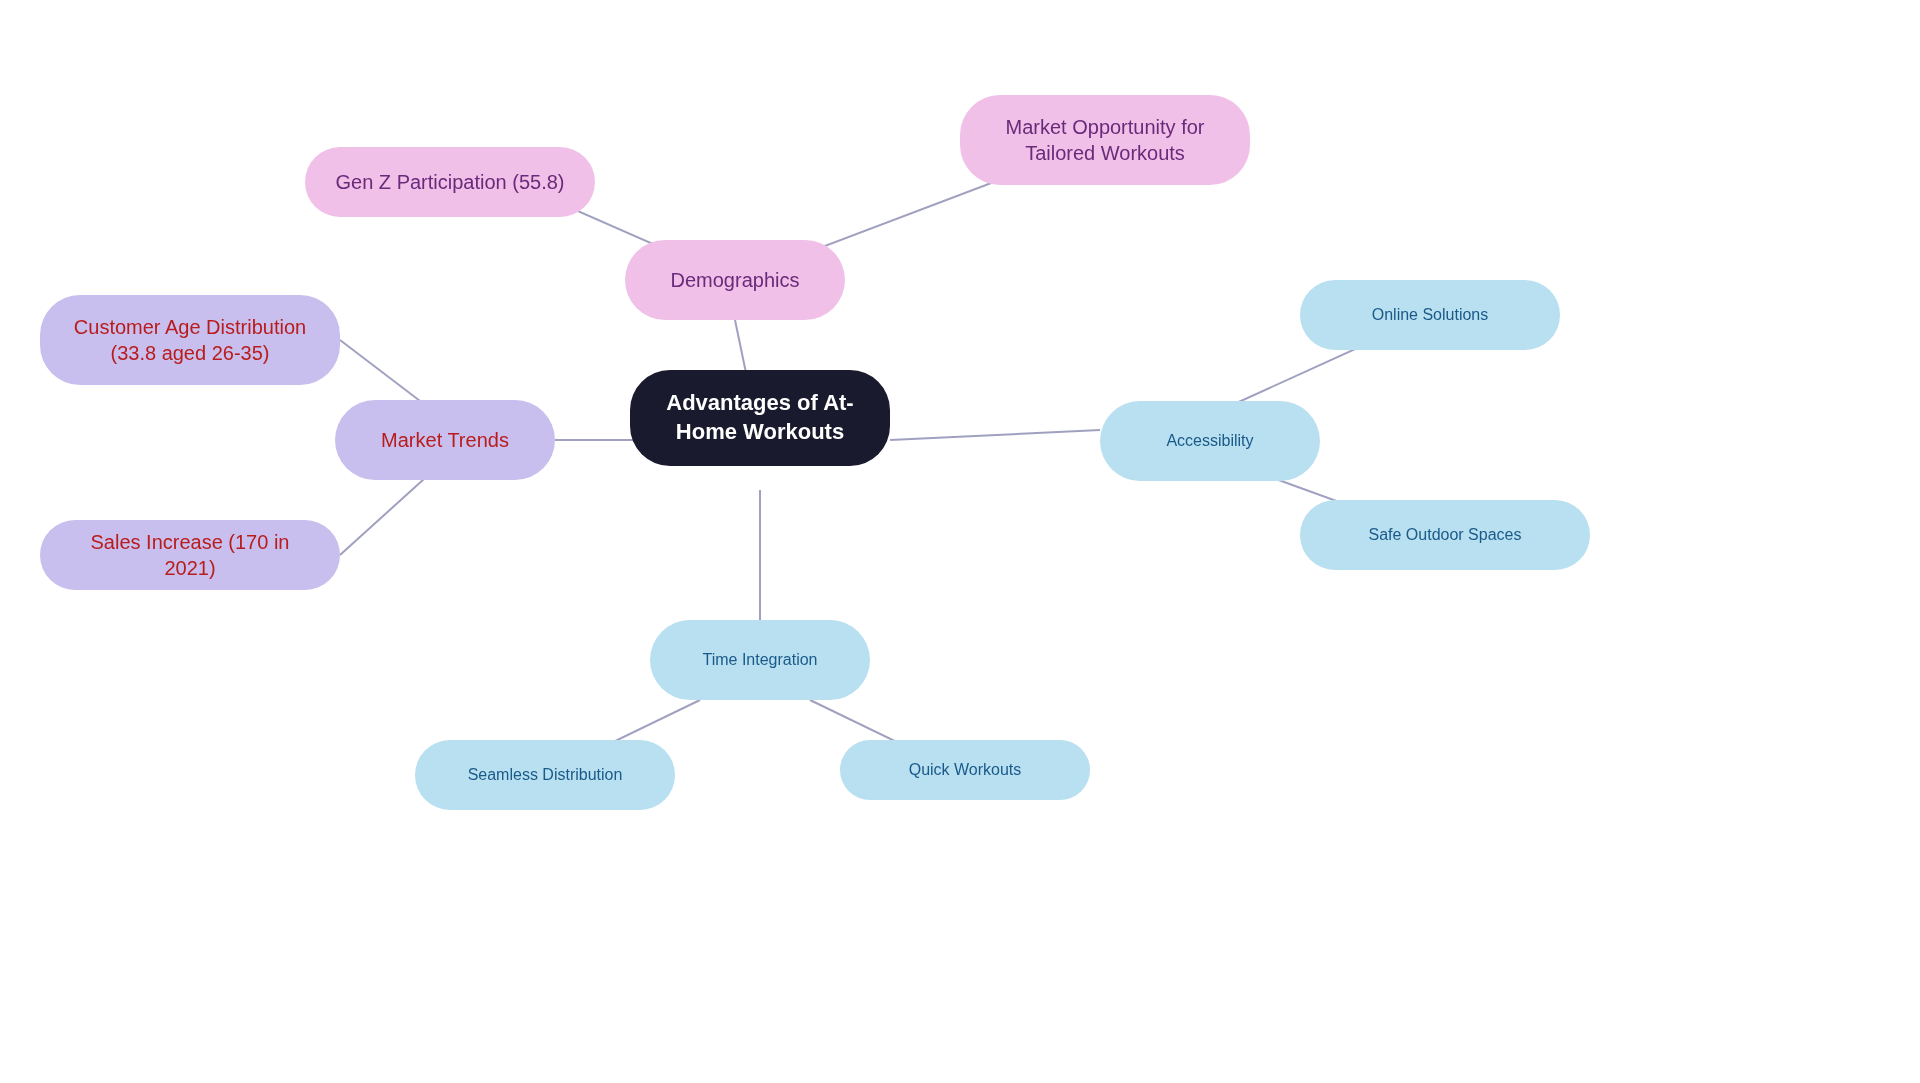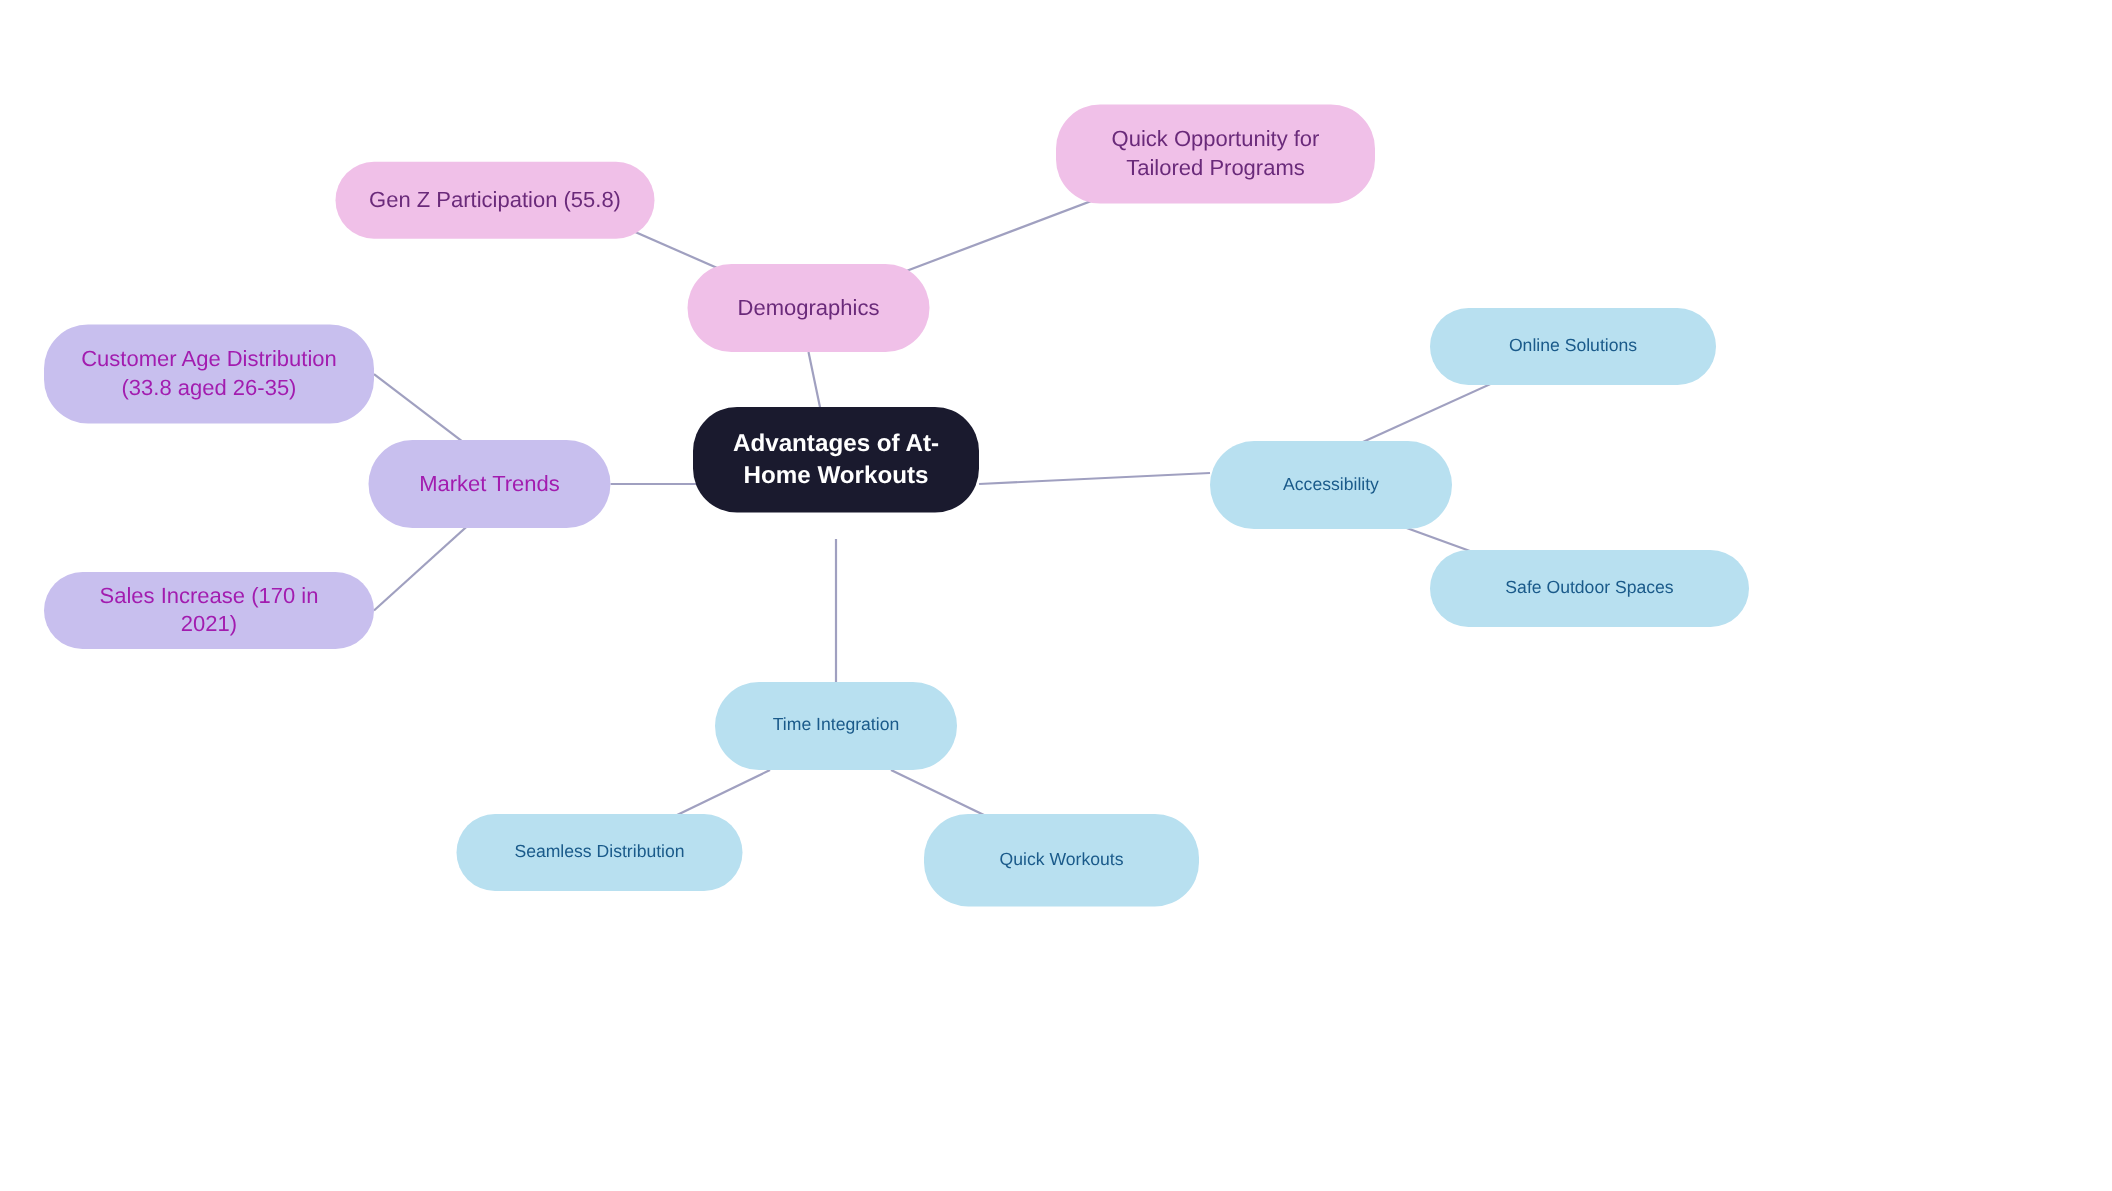--- a/index.html
+++ b/index.html
@@ -41,21 +41,21 @@
       top: 370px;
     }
     .node-pink {
       background: #f0c0e8;
       color: #6a2a7a;
       font-size: 20px;
       font-weight: 500;
     }
     .node-purple {
       background: #c8bfee;
-      color: #a21caf;
+      color: #b91c1c;
       font-size: 20px;
       font-weight: 500;
     }
     .node-blue {
       background: #b8e0f0;
       color: #1a5a8a;
       font-size: 16px;
       font-weight: 500;
     }
     
@@ -122,21 +122,21 @@
       top: 620px;
     }
     #node-seamless-integration {
       width: 260px;
       height: 70px;
       left: 415px;
       top: 740px;
     }
     #node-quick-workouts {
       width: 250px;
-      height: 84px;
+      height: 60px;
       left: 840px;
       top: 740px;
     }
   </style>
 </head>
 <body>
 
 <svg id="connections" xmlns="http://www.w3.org/2000/svg">
 
   <line x1="760" y1="440" x2="735" y2="320" stroke="#a0a0c0" stroke-width="2"></line>
@@ -171,21 +171,21 @@
 
 <div class="node node-pink" id="node-demographics">
   <span>Demographics</span>
 </div>
 
 <div class="node node-pink" id="node-gen-z">
   <span>Gen Z Participation (55.8)</span>
 </div>
 
 <div class="node node-pink" id="node-market-opportunity">
-  <span>Quick Opportunity for Tailored Programs</span>
+  <span>Market Opportunity for Tailored Workouts</span>
 </div>
 
 <div class="node node-purple" id="node-market-trends">
   <span>Market Trends</span>
 </div>
 
 <div class="node node-purple" id="node-customer-age">
   <span>Customer Age Distribution
 (33.8 aged 26-35)</span>
 </div>

